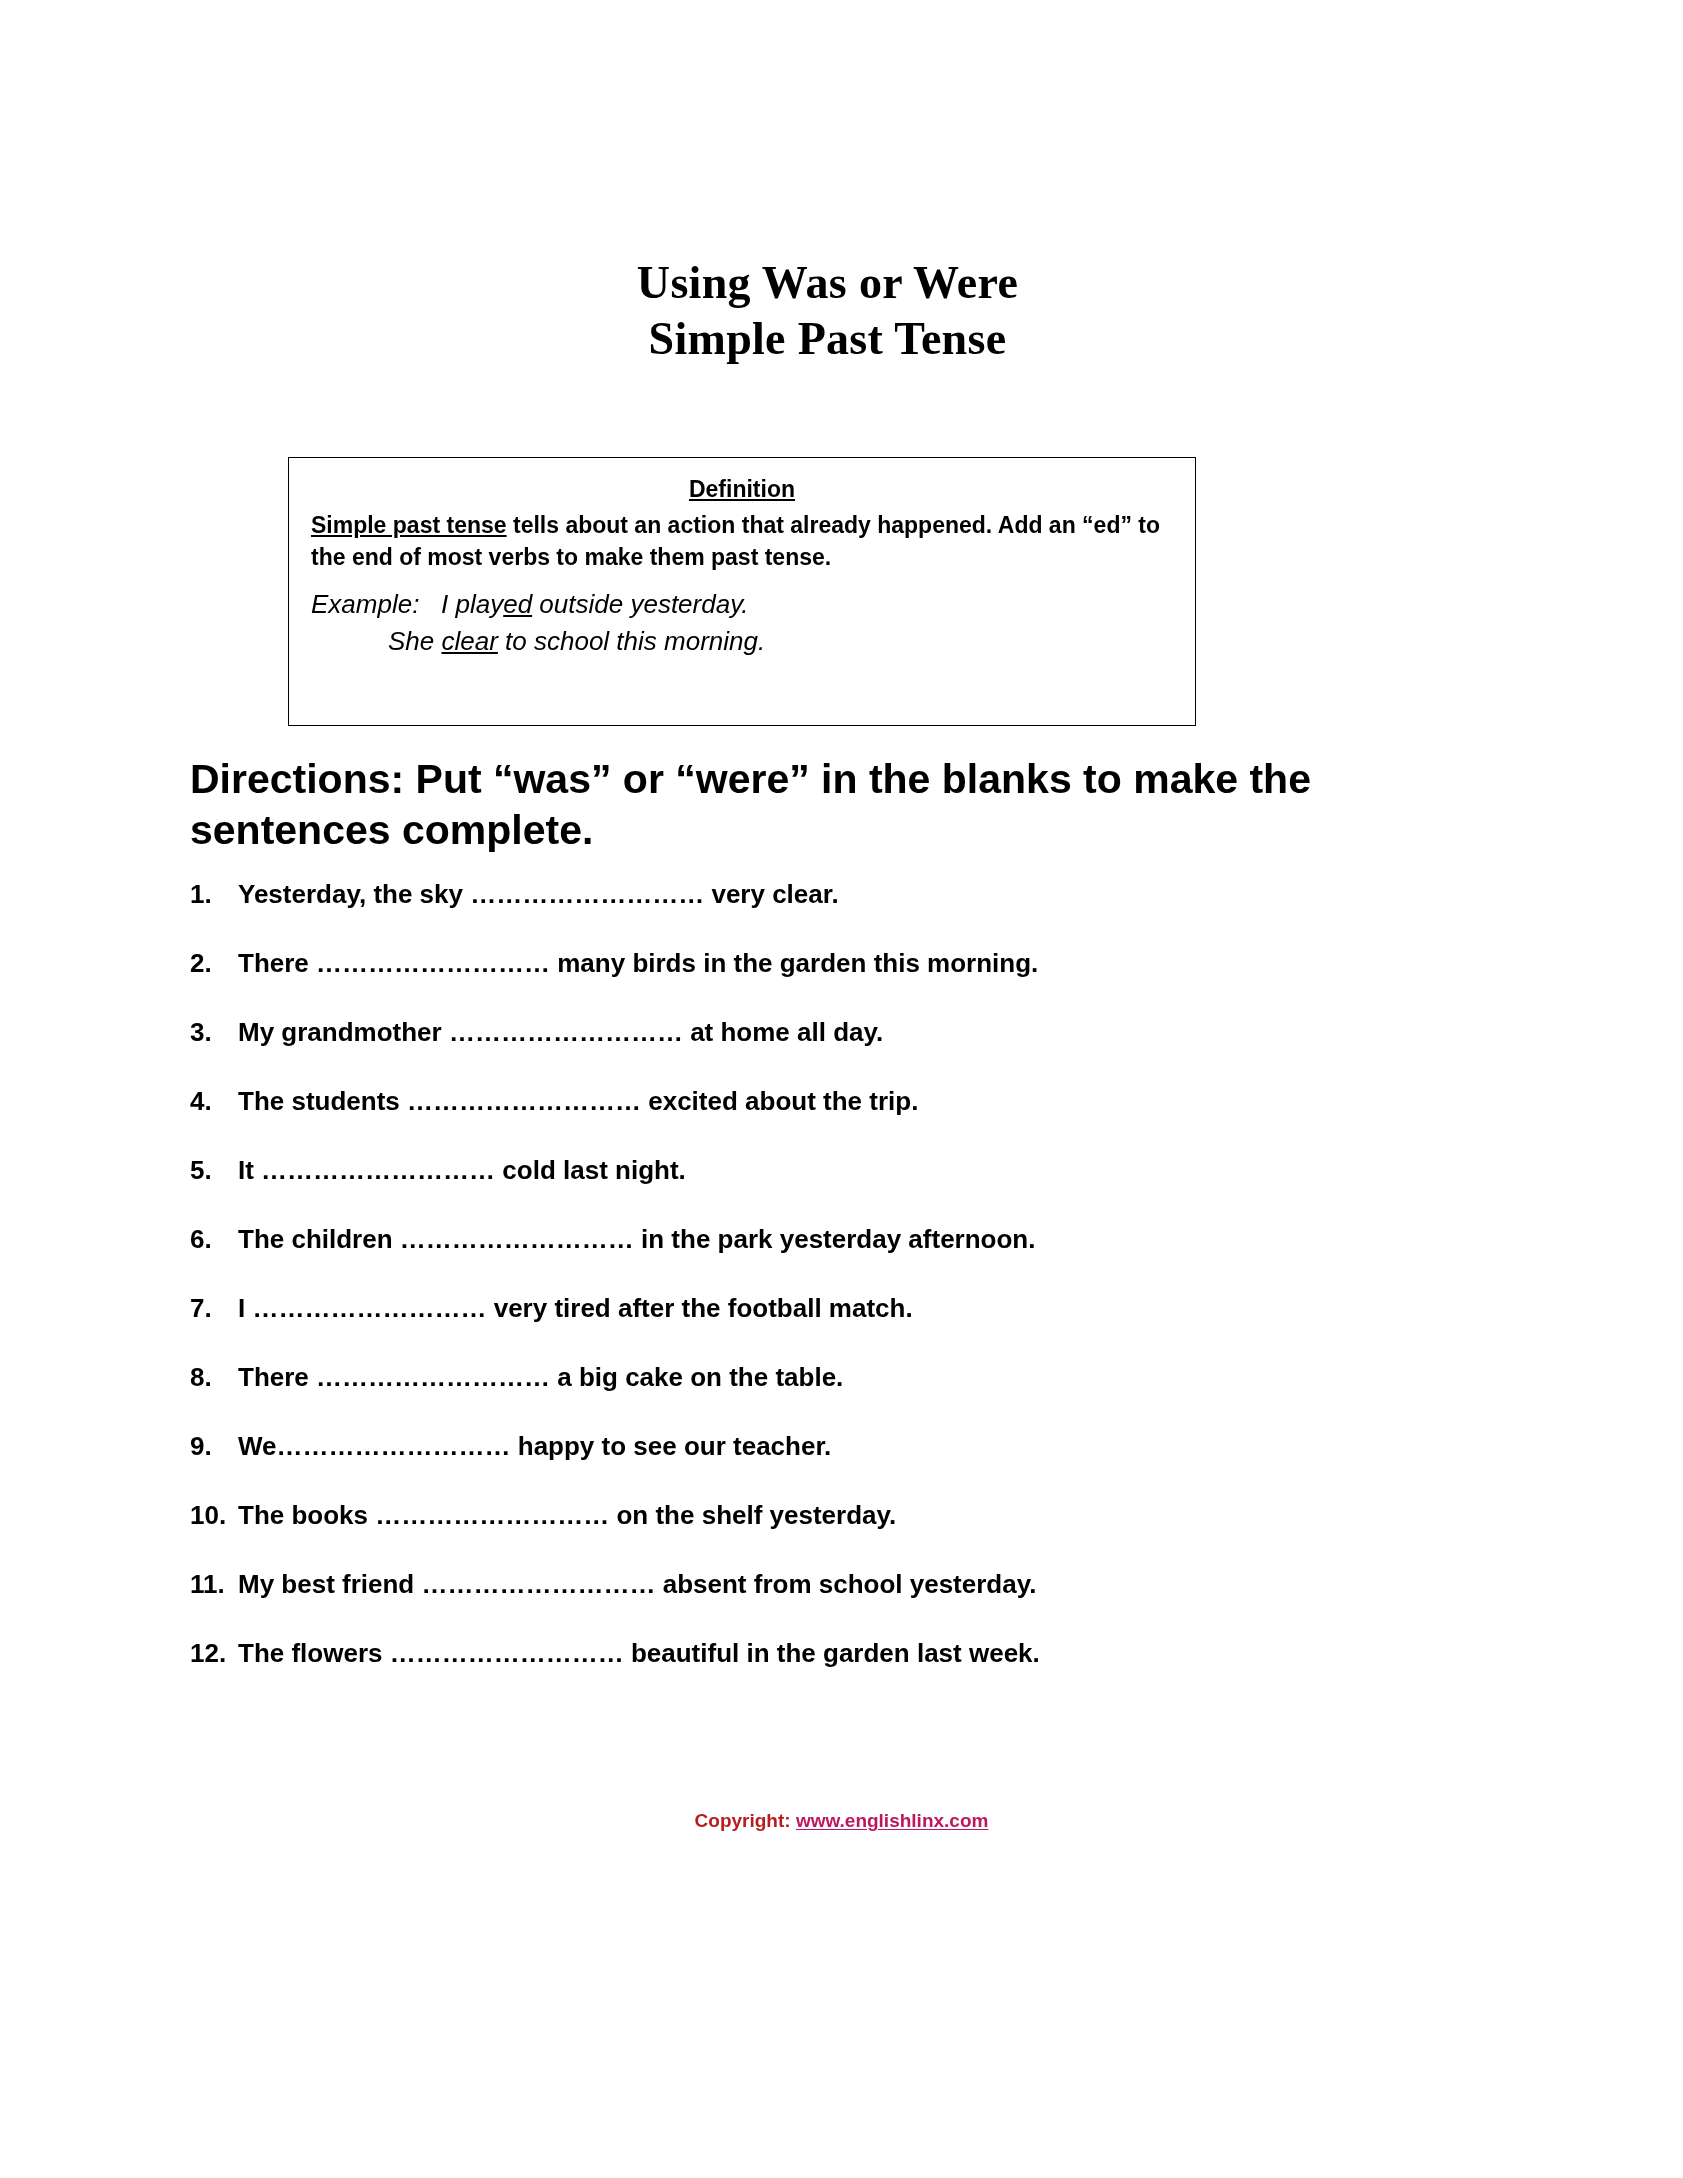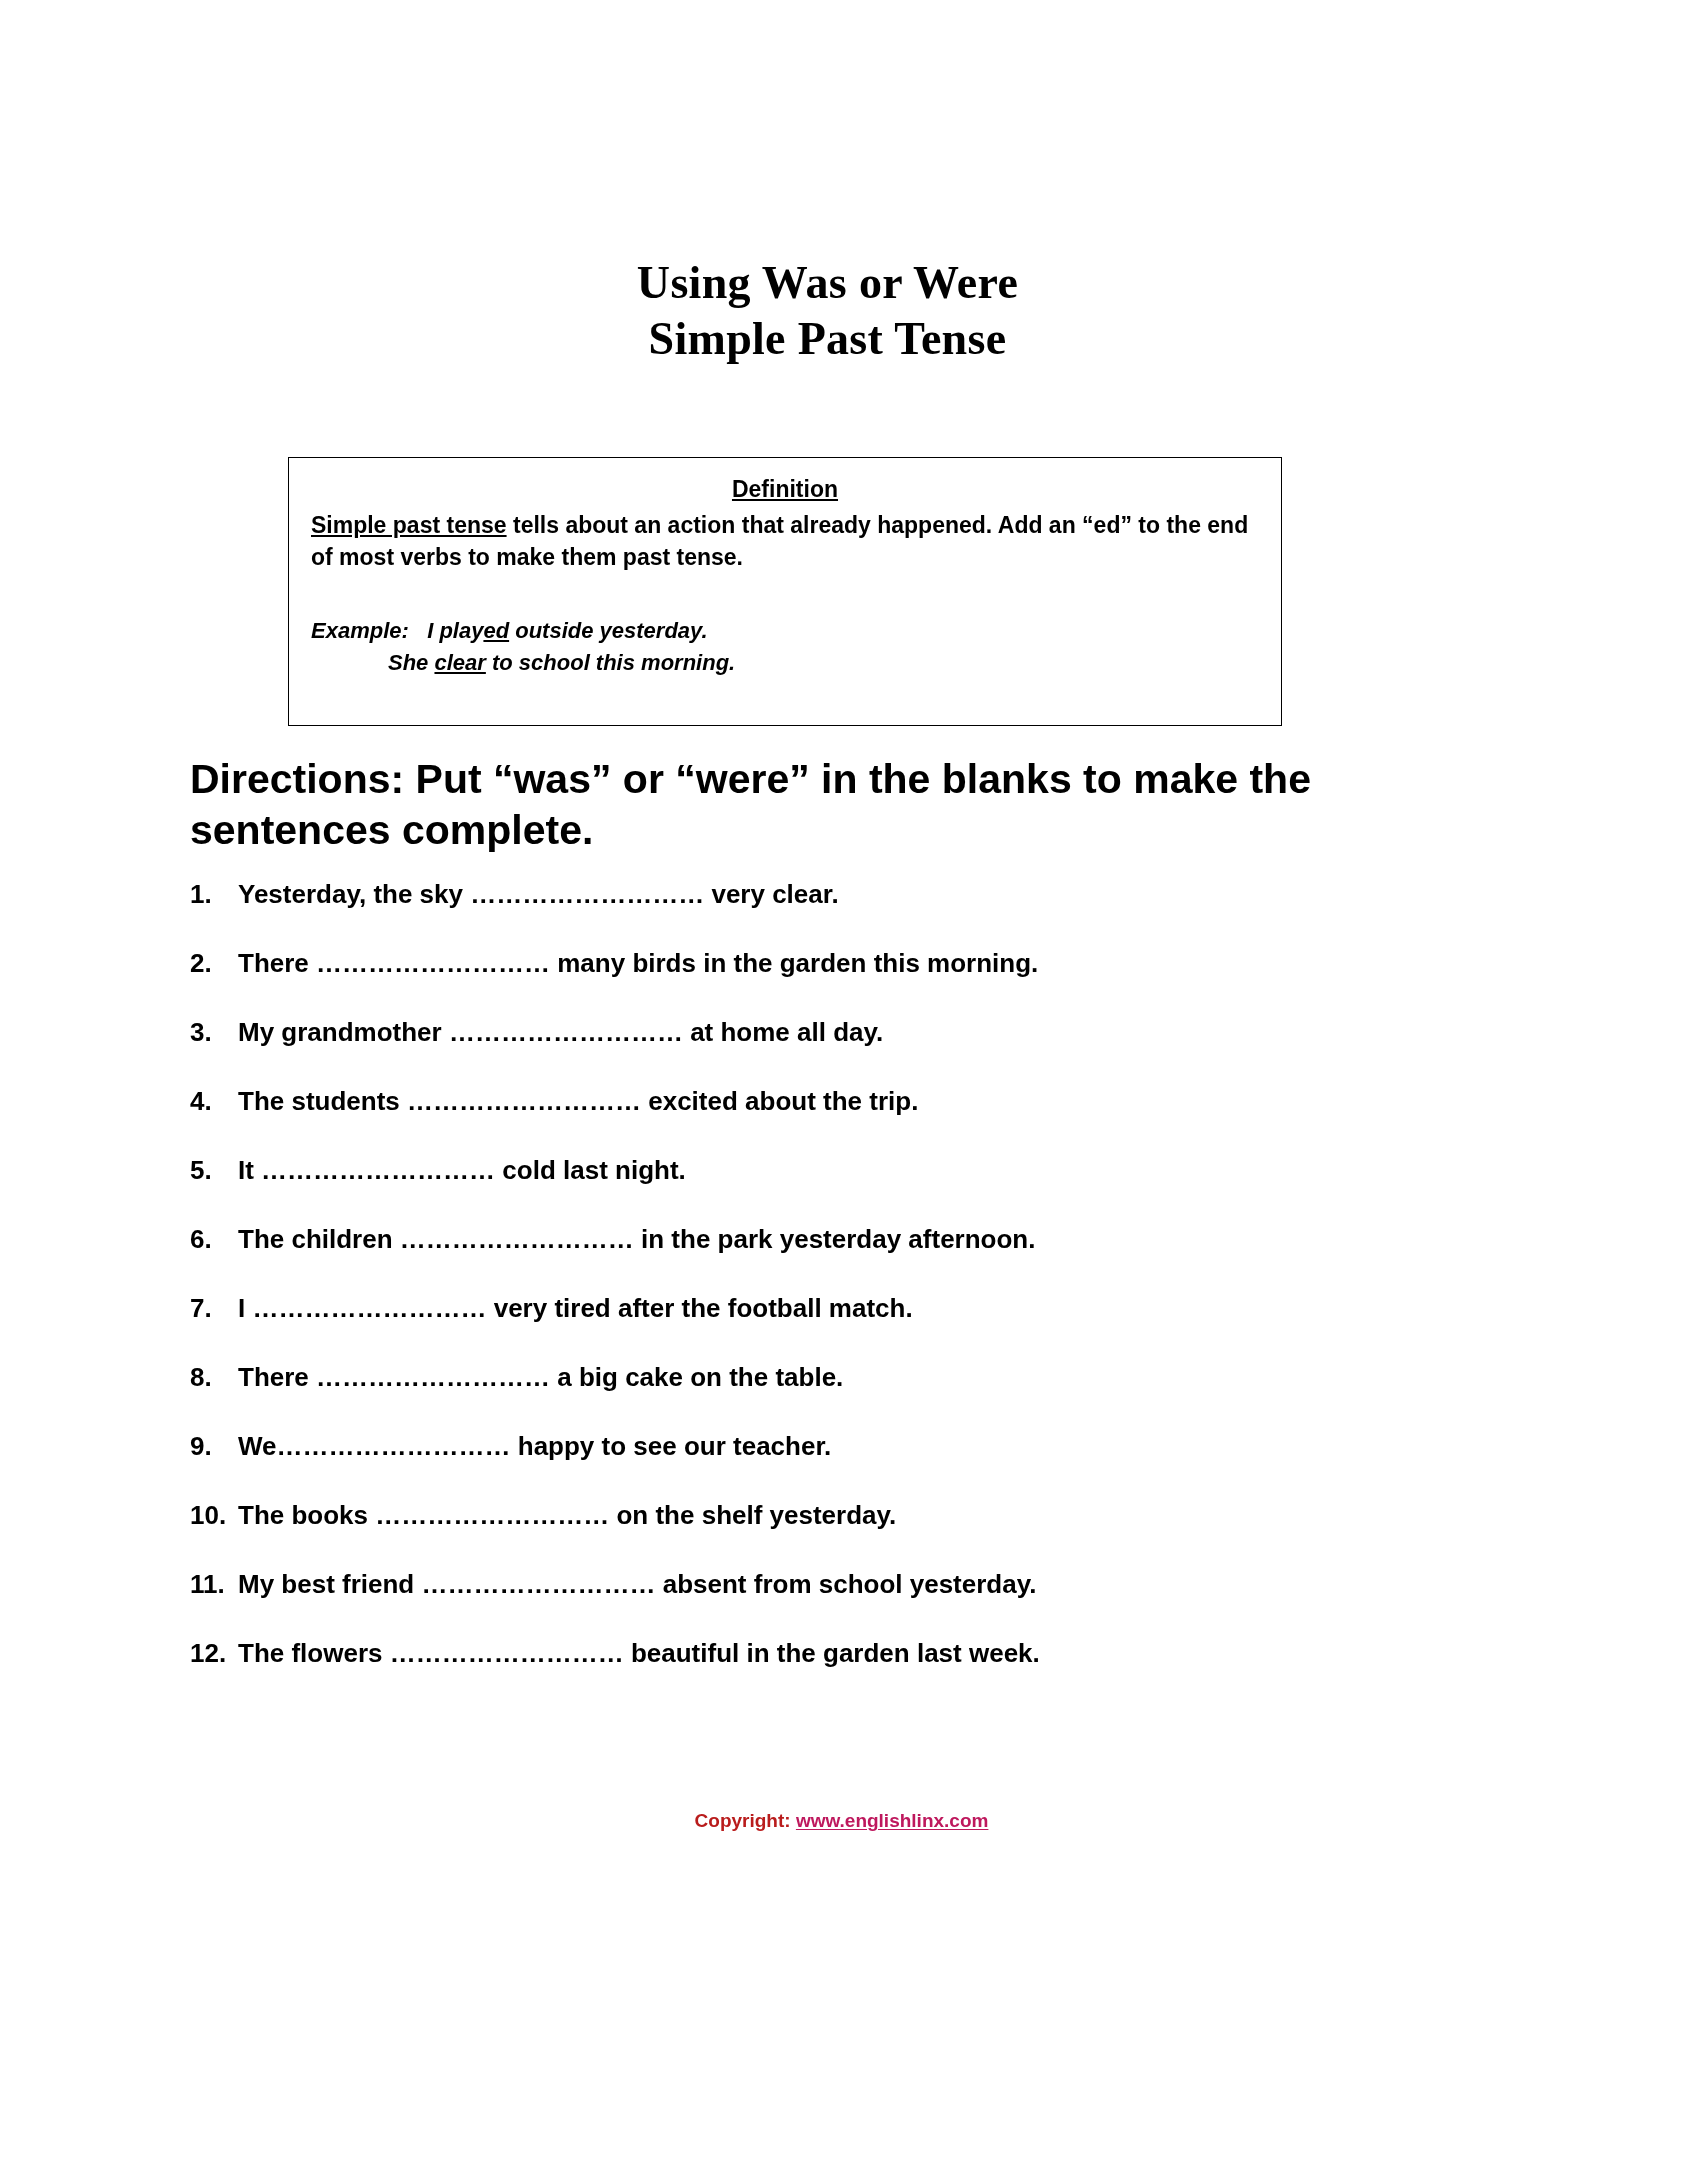--- a/index.html
+++ b/index.html
@@ -73,21 +73,21 @@
     line-height: 1.22;
     letter-spacing: 0.3px;
     color: #000;
   }
 
   
   .definition-box {
     position: absolute;
     left: 288px;
     top: 457px;
-    width: 994px;
+    width: 908px;
     height: 269px;
     border: 1.6px solid #000000;
     box-sizing: border-box;
     padding: 18px 22px 0 22px;
   }
   .definition-heading {
     text-align: center;
     font-family: "Liberation Sans", sans-serif;
     font-weight: bold;
     font-size: 23px;
@@ -100,25 +100,25 @@
     font-weight: bold;
     font-size: 23px;
     line-height: 1.38;
     text-align: left;
   }
   .definition-body .u {
     text-decoration: underline;
     text-underline-offset: 2px;
   }
   .example-block {
-    margin-top: 42px;
-    font-family: "Liberation Sans", sans-serif;
-    font-weight: bold;
+    margin-top: 13px;
+    font-family: "Liberation Sans", sans-serif;
+    font-weight: normal;
     font-style: italic;
-    font-size: 22px;
+    font-size: 26px;
     line-height: 1.42;
   }
   .example-line-2 {
     padding-left: 77px;
   }
   .example-block .u {
     text-decoration: underline;
     text-underline-offset: 2px;
   }
 

